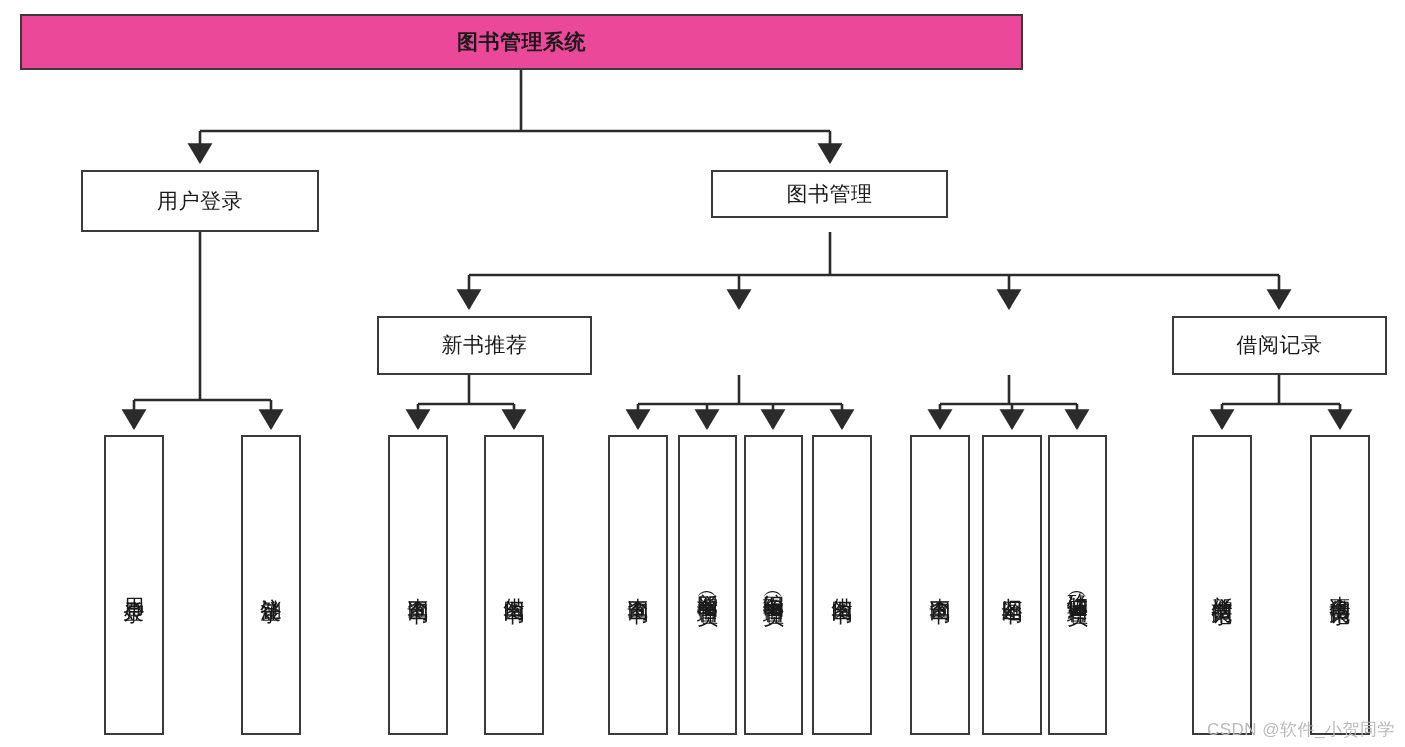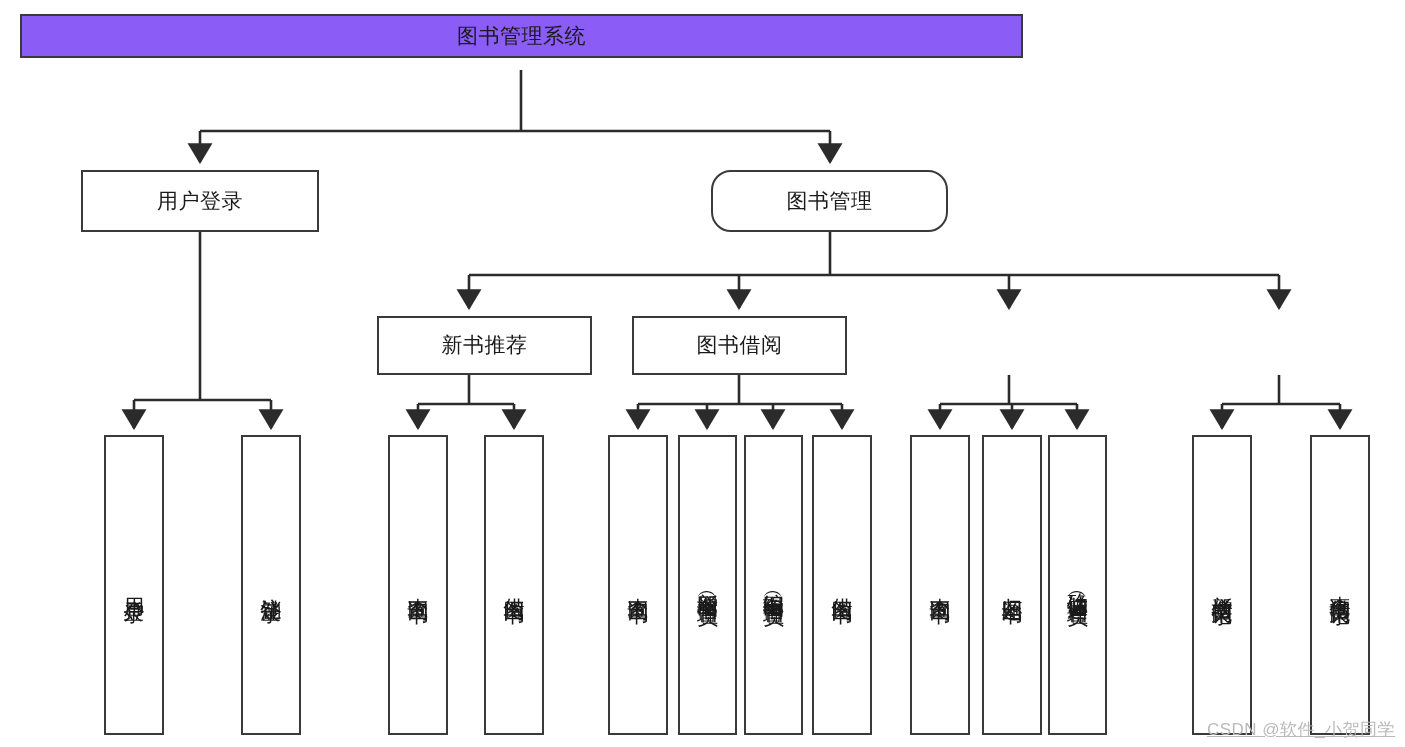--- a/index.html
+++ b/index.html
@@ -55,21 +55,20 @@
   #watermark {
     position: absolute;
     right: 10px;
     bottom: 6px;
     font-size: 17px;
     color: #b9b9b9;
     letter-spacing: 0.5px;
     white-space: nowrap;
     z-index: 5;
     font-family: "Liberation Sans", "DejaVu Sans", sans-serif;
-    text-decoration: underline;
   }
 </style>
 </head>
 <body>
 
 <div id="canvas" style="background: rgb(255, 255, 255);">
 
   <svg id="edges" viewBox="0 0 1405 747" xmlns="http://www.w3.org/2000/svg">
     <defs>
       <marker id="arrow" viewBox="0 0 10 12" refX="9" refY="6" markerWidth="8" markerHeight="10" orient="auto-start-reverse">
@@ -114,27 +113,27 @@
       <path d="M 1012 404 L 1012 428" marker-end="url(#arrow)"></path>
       <path d="M 1077 404 L 1077 428" marker-end="url(#arrow)"></path>
 
       <path d="M 1279 375 L 1279 404"></path>
       <path d="M 1222 404 L 1340 404"></path>
       <path d="M 1222 404 L 1222 428" marker-end="url(#arrow)"></path>
       <path d="M 1340 404 L 1340 428" marker-end="url(#arrow)"></path>
     </g>
   </svg>
 
-  <div class="node h" style="left: 20px; top: 14px; width: 1003px; height: 44px; border-color: rgb(58, 58, 58); background: #8b5cf6; color: rgb(26, 26, 26);">图书管理系统</div>
+  <div class="node h" style="left: 20px; top: 14px; width: 1003px; height: 56px; border-color: rgb(58, 58, 58); background: #ec4899; color: rgb(26, 26, 26); font-weight: bold;">图书管理系统</div>
 
   <div class="node h" style="left: 81px; top: 170px; width: 238px; height: 62px; border-color: rgb(58, 58, 58); background: rgb(255, 255, 255); color: rgb(26, 26, 26);">用户登录</div>
-  <div class="node h" style="left: 711px; top: 170px; width: 237px; height: 62px; border-color: rgb(58, 58, 58); background: rgb(255, 255, 255); color: rgb(26, 26, 26); border-radius: 20px;">图书管理</div>
+  <div class="node h" style="left: 711px; top: 170px; width: 237px; height: 48px; border-color: rgb(58, 58, 58); background: rgb(255, 255, 255); color: rgb(26, 26, 26);">图书管理</div>
 
   <div class="node h" style="left: 377px; top: 316px; width: 215px; height: 59px; border-color: rgb(58, 58, 58); background: rgb(255, 255, 255); color: rgb(26, 26, 26);">新书推荐</div>
-  <div class="node h" style="left: 632px; top: 316px; width: 215px; height: 59px; border-color: rgb(58, 58, 58); background: rgb(255, 255, 255); color: rgb(26, 26, 26);">图书借阅</div>
+  <div class="node h" style="left: 1172px; top: 316px; width: 215px; height: 59px; border-color: rgb(58, 58, 58); background: rgb(255, 255, 255); color: rgb(26, 26, 26);">借阅记录</div>
 
   <div class="node v" style="left: 104px; top: 435px; width: 60px; height: 300px; border-color: rgb(58, 58, 58); background: rgb(255, 255, 255); color: rgb(26, 26, 26);">用户登录</div>
   <div class="node v" style="left: 241px; top: 435px; width: 60px; height: 300px; border-color: rgb(58, 58, 58); background: rgb(255, 255, 255); color: rgb(26, 26, 26);">注销登录</div>
   <div class="node v" style="left: 388px; top: 435px; width: 60px; height: 300px; border-color: rgb(58, 58, 58); background: rgb(255, 255, 255); color: rgb(26, 26, 26);">查询图书</div>
   <div class="node v" style="left: 484px; top: 435px; width: 60px; height: 300px; border-color: rgb(58, 58, 58); background: rgb(255, 255, 255); color: rgb(26, 26, 26);">借阅图书</div>
   <div class="node v" style="left: 608px; top: 435px; width: 60px; height: 300px; border-color: rgb(58, 58, 58); background: rgb(255, 255, 255); color: rgb(26, 26, 26);">查询图书</div>
   <div class="node v" style="left: 678px; top: 435px; width: 59px; height: 300px; border-color: rgb(58, 58, 58); background: rgb(255, 255, 255); color: rgb(26, 26, 26);">新增图书（管理员）</div>
   <div class="node v" style="left: 744px; top: 435px; width: 59px; height: 300px; border-color: rgb(58, 58, 58); background: rgb(255, 255, 255); color: rgb(26, 26, 26);">编辑图书（管理员）</div>
   <div class="node v" style="left: 812px; top: 435px; width: 60px; height: 300px; border-color: rgb(58, 58, 58); background: rgb(255, 255, 255); color: rgb(26, 26, 26);">借阅图书</div>
   <div class="node v" style="left: 910px; top: 435px; width: 60px; height: 300px; border-color: rgb(58, 58, 58); background: rgb(255, 255, 255); color: rgb(26, 26, 26);">查询图书</div>

